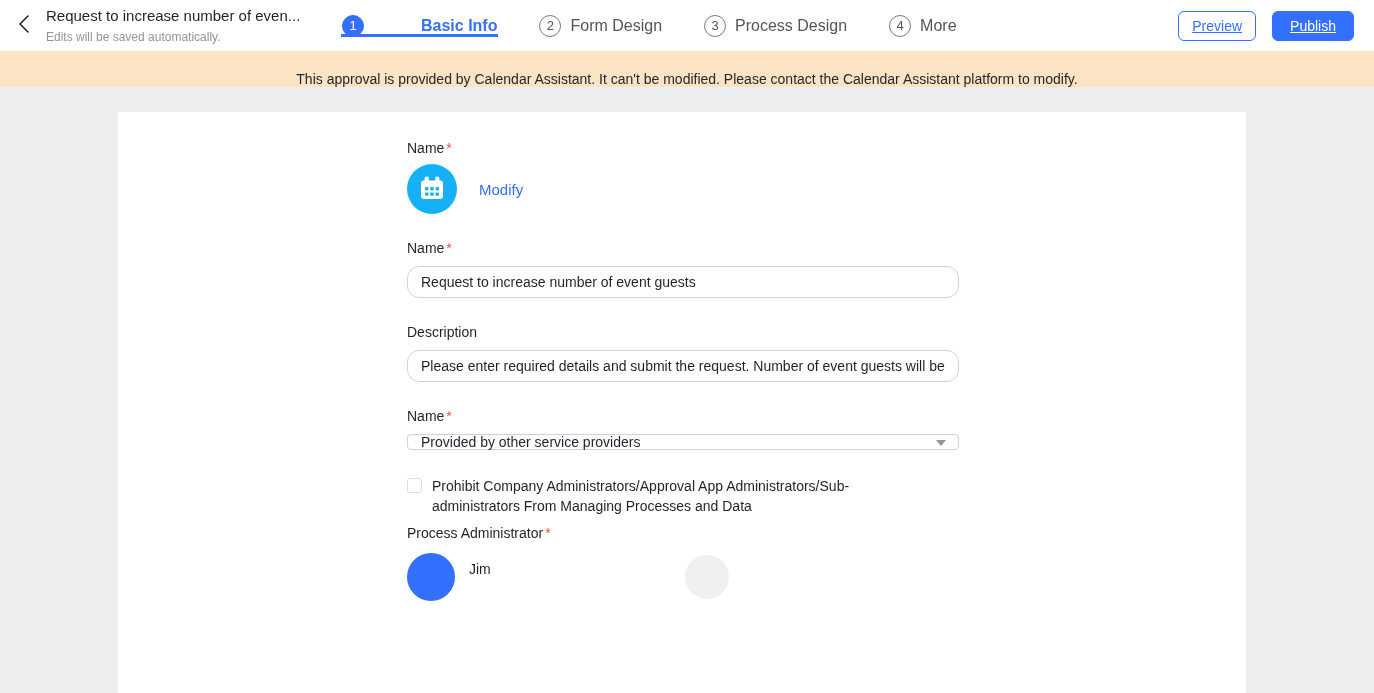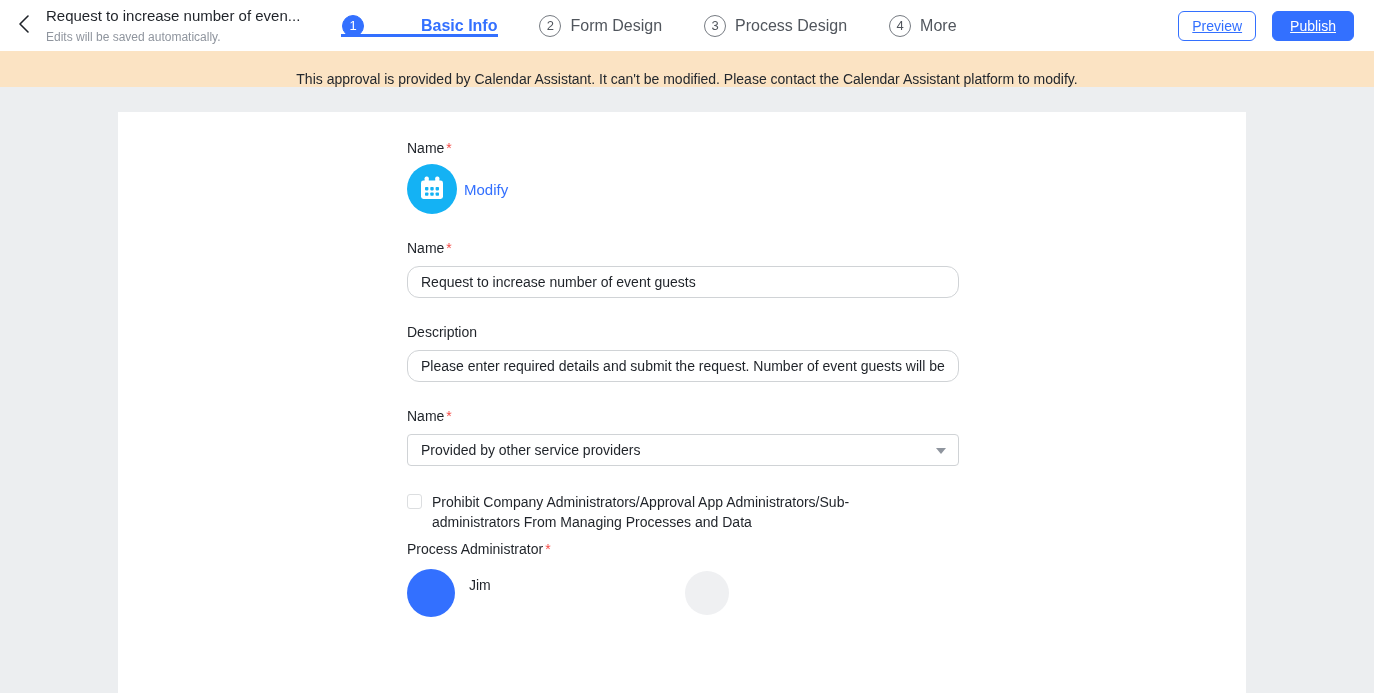--- a/index.html
+++ b/index.html
@@ -82,30 +82,30 @@
   .card{
     position:absolute;left:118px;top:25px;width:1128px;height:700px;
     background:#fff;
   }
   .form-col{margin-left:289px;padding-top:28px;width:552px;}
   .field{margin-bottom:26px;}
   .field-label{
     font-size:14px;color:var(--text-dark);line-height:16px;margin-bottom:10px;
   }
   .req{color:var(--red);margin-left:2px;}
-  .icon-row{display:flex;align-items:center;gap:7px;height:50px;margin-top:-2px;}
+  .icon-row{display:flex;align-items:center;gap:22px;height:50px;margin-top:-2px;}
   .approval-icon{width:50px;height:50px;display:block;}
   .link{color:var(--blue);font-size:15px;cursor:pointer;text-decoration:none;}
   .text-input{
     width:100%;height:32px;border:1px solid var(--border);border-radius:12px;
     padding:0 13px;font-size:14px;color:var(--text-dark);background:#fff;
     font-family:inherit;outline:none;white-space:nowrap;overflow:hidden;
   }
   .select{
-    width:100%;height:32px;border:1px solid var(--border);border-radius:4px;
+    width:100%;height:16px;border:1px solid var(--border);border-radius:4px;
     padding:0 30px 0 13px;font-size:14px;color:var(--text-dark);background:#fff;
     display:flex;align-items:center;position:relative;cursor:pointer;
   }
   .select.disabled{
     background:#f2f3f5;border-color:#f2f3f5;color:var(--text-disabled);cursor:default;
   }
   .select-value{white-space:nowrap;overflow:hidden;}
   .caret{
     position:absolute;right:12px;top:50%;margin-top:-2px;
     width:0;height:0;border-left:5px solid transparent;border-right:5px solid transparent;

